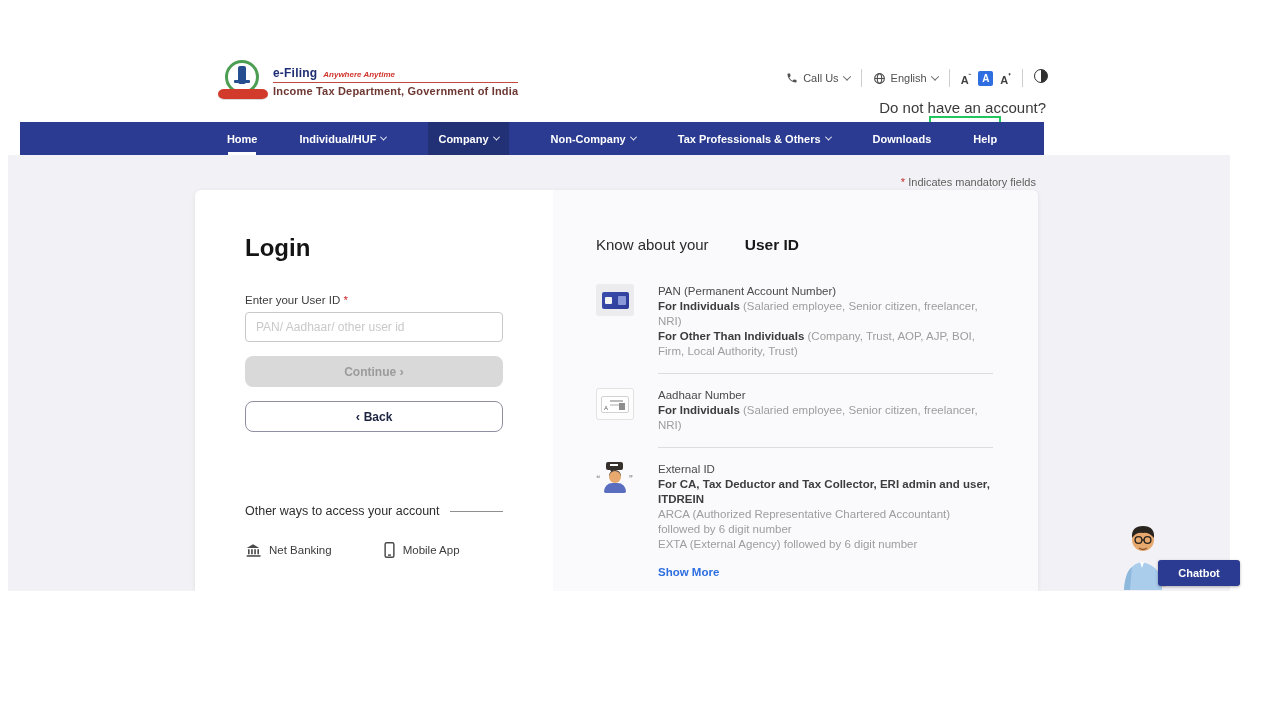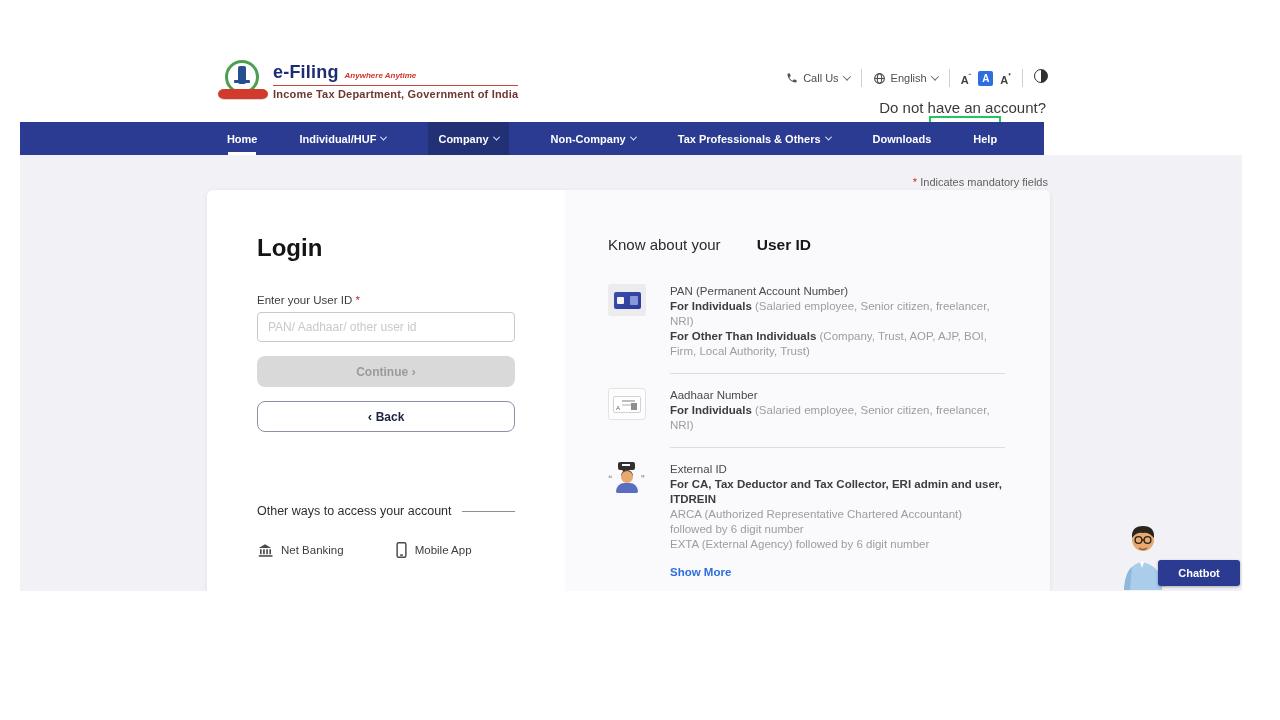--- a/index.html
+++ b/index.html
@@ -13,21 +13,21 @@
   .logo { position:absolute; left:222px; top:60px; display:flex; align-items:center; gap:9px; cursor:pointer; }
   .emblem { position:relative; width:42px; height:42px; }
   .emblem-ring { position:absolute; left:3px; top:0; width:34px; height:34px; border-radius:50%;
     border:3px solid #4c9e53; background:#fff; }
   .emblem-core { position:absolute; left:16px; top:6px; width:8px; height:18px; background:#274e8e; border-radius:2px; }
   .emblem-core::before { content:""; position:absolute; left:-4px; top:14px; width:16px; height:3px; background:#274e8e; border-radius:1px; }
   .emblem-ribbon { position:absolute; left:-4px; top:29px; width:50px; height:10px; background:#d23a2b;
     border-radius:6px/5px; box-shadow:0 1px 0 rgba(0,0,0,.15); }
   .brand-text { display:flex; flex-direction:column; }
   .brand-row { display:flex; align-items:baseline; gap:6px; border-bottom:1px solid #c34a41; padding-bottom:2px; }
-  .brand-title { font-size:18px; font-weight:bold; color:#1d2d73; letter-spacing:.2px; }
+  .brand-title { font-size:12px; font-weight:bold; color:#1d2d73; letter-spacing:.2px; }
   .brand-tagline { font-size:8px; font-style:italic; color:#d0342c; font-weight:bold; }
   .brand-subtitle { font-size:11px; color:#6d3732; font-weight:bold; margin-top:2px; letter-spacing:.2px; }
 
   .header-controls { position:absolute; top:69px; right:232px; display:flex; gap:11px;
     font-size:11px; color:#4f4f4f; }
   .hc-group { display:flex; align-items:center; gap:5px; cursor:pointer; }
   .hc-divider { width:1px; height:18px; background:#cfcfcf; }
   .caret { width:6px; height:6px; border-right:1.5px solid #6b6b6b; border-bottom:1.5px solid #6b6b6b;
     transform:rotate(45deg) translate(-1px,-1px); display:inline-block; }
   .font-ctl { display:flex; align-items:center; gap:7px; }
@@ -44,21 +44,21 @@
   
   .navbar { position:absolute; left:20px; top:122px; width:1024px; height:33px; background:#2a3b91;
     display:flex; align-items:stretch; padding-left:202px;justify-content:center; }
   .nav-item { display:flex; align-items:center; gap:5px; color:#fff; font-size:11px; font-weight:bold;
     cursor:pointer; position:relative; margin-right:42px; white-space:nowrap; }
   .nav-item .caret { border-color:#fff; width:5px; height:5px; }
   .nav-item.highlighted { background:rgba(0,0,0,.18); padding:0 10px; }
   .nav-underline { position:absolute; left:50%; transform:translateX(-50%); bottom:0; width:28px; height:3px; background:#fff; }
 
   
-  .content { position:absolute; left:20px; top:155px; width:1222px; height:436px; background:#f2f2f6; }
+  .content { position:absolute; left:8px; top:155px; width:1222px; height:436px; background:#f2f2f6; }
   .mandatory-note { position:absolute; top:21px; right:194px; font-size:11px; color:#5f5f5f; }
   .mandatory-note .star { color:#c62828; }
 
   .card { position:absolute; left:187px; top:35px; width:843px; height:401px; background:#fff;
     border-radius:6px 6px 0 0; box-shadow:0 1px 5px rgba(0,0,0,.08); display:flex; overflow:hidden; }
 
   
   .login-pane { width:358px; padding:44px 50px 0 50px; }
   .login-title { font-size:24px; font-weight:bold; color:#141414; margin-bottom:32px; }
   .field-label { font-size:11.5px; color:#3c3c3c; margin-bottom:6px; display:block; }

